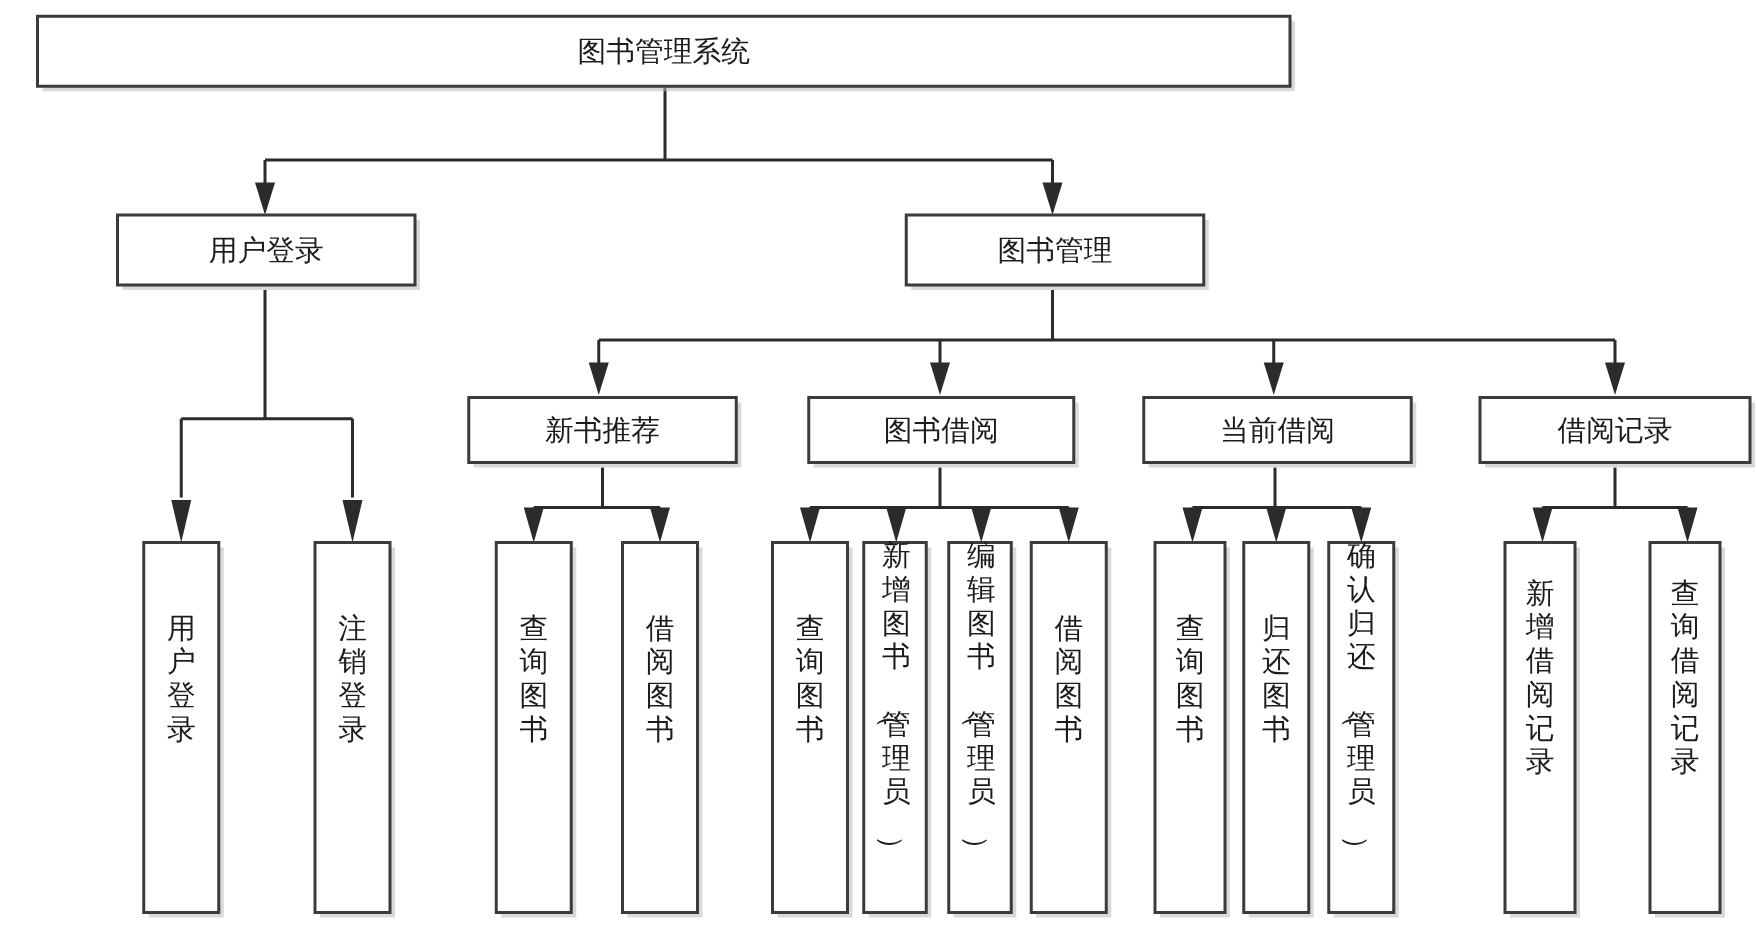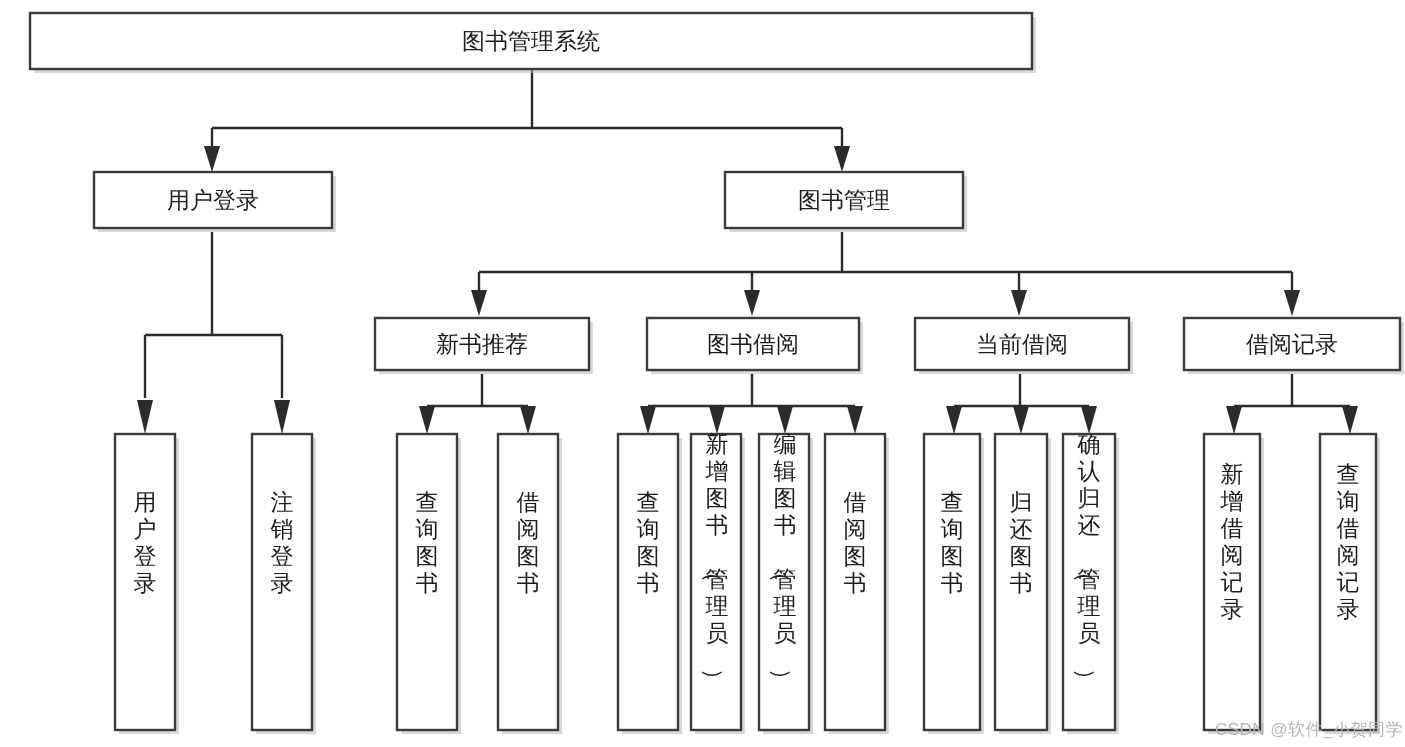--- a/index.html
+++ b/index.html
@@ -259,14 +259,13 @@
       </g>
 
       <g>
         <rect class="node-shadow" x="1312" y="438" width="56" height="296"></rect>
         <rect class="node-box" x="1308" y="434" width="56" height="296"></rect>
         <text class="node-label-vertical" x="1336" y="482"><tspan x="1336" dy="0" text-anchor="middle">查</tspan><tspan x="1336" dy="27" text-anchor="middle">询</tspan><tspan x="1336" dy="27" text-anchor="middle">借</tspan><tspan x="1336" dy="27" text-anchor="middle">阅</tspan><tspan x="1336" dy="27" text-anchor="middle">记</tspan><tspan x="1336" dy="27" text-anchor="middle">录</tspan></text>
       </g>
     </g>
   </svg>
 
-  <div class="watermark">CSDN @软件_小贺同学</div>
 </div>
 
 </body></html>

